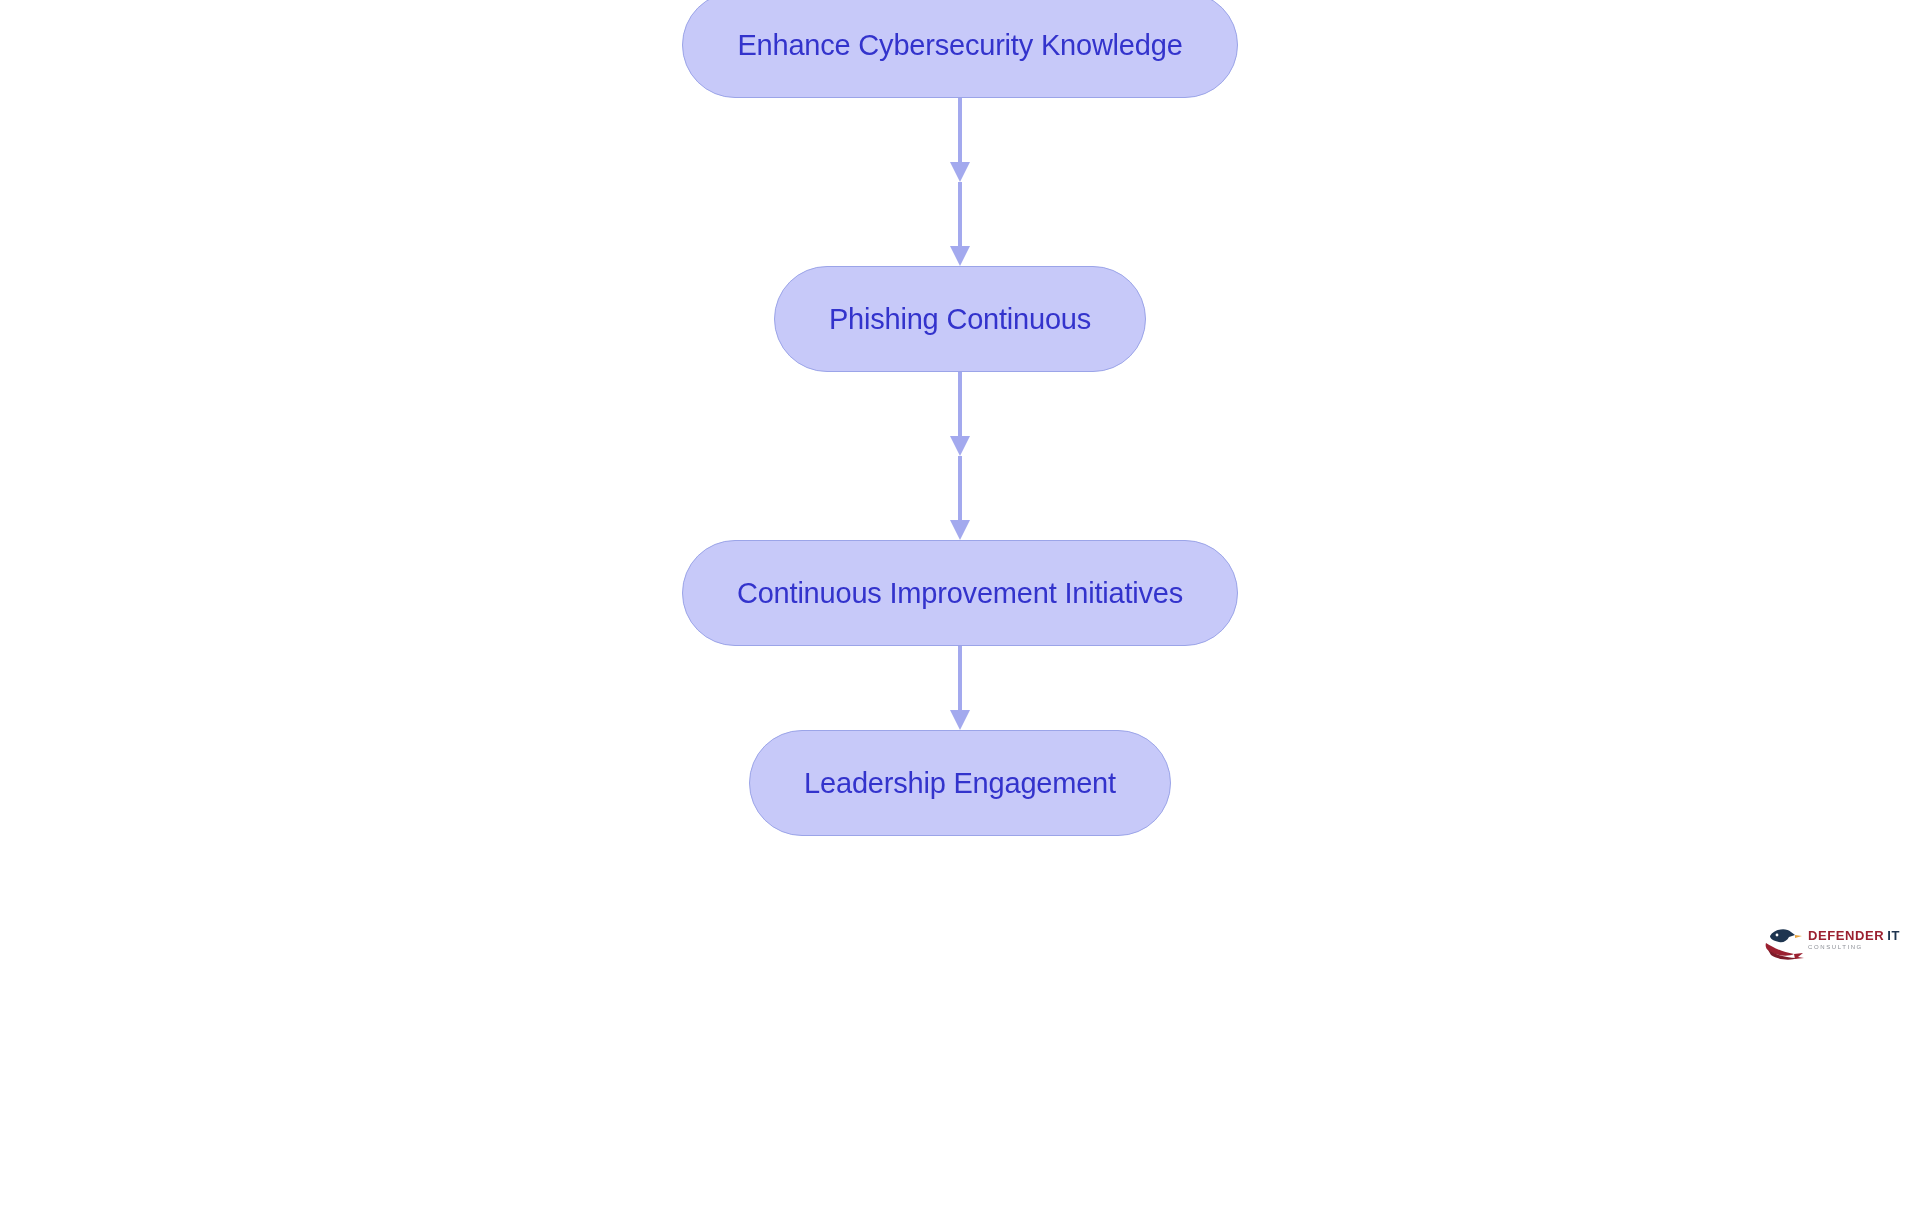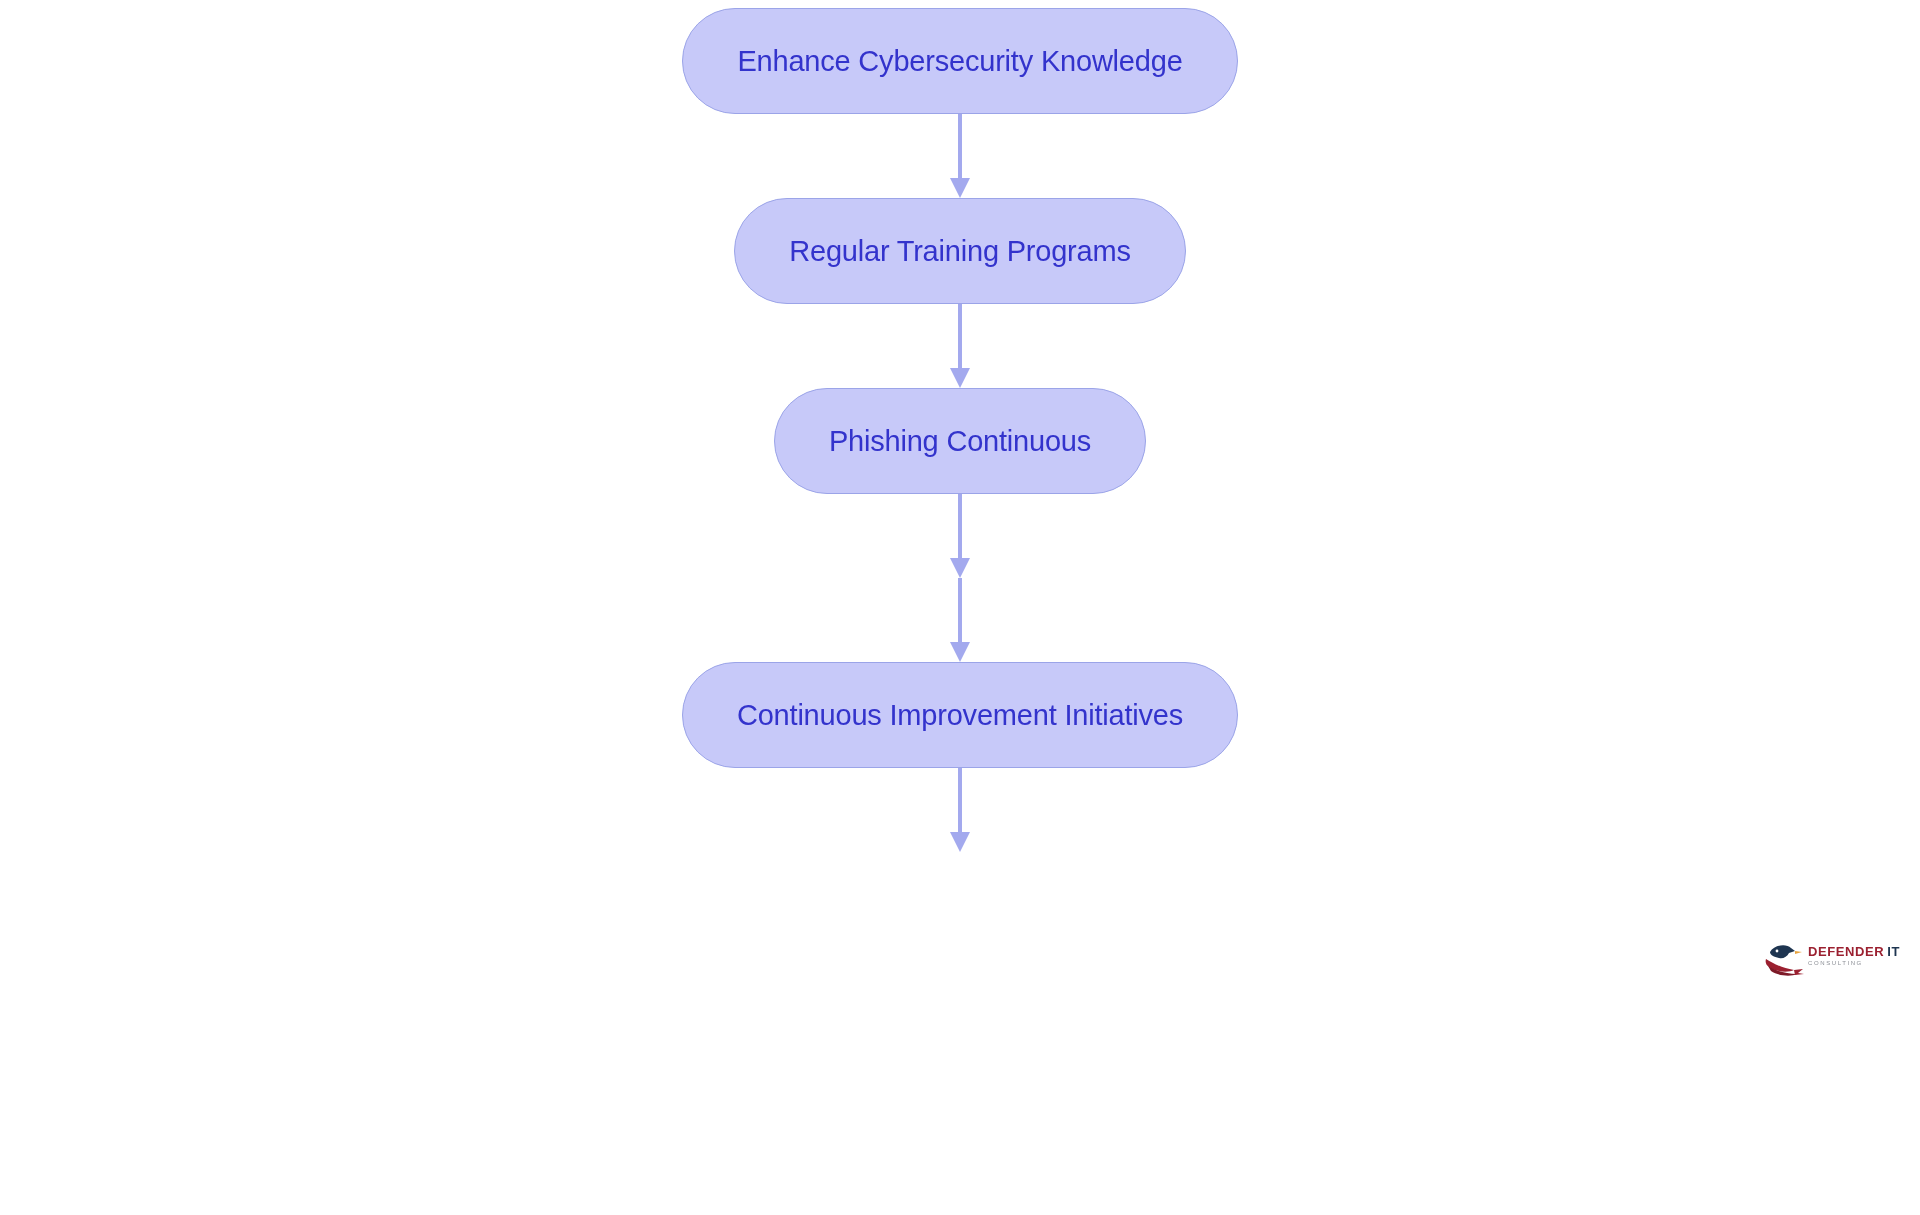--- a/index.html
+++ b/index.html
@@ -11,21 +11,21 @@
     width: 1920px;
     height: 1215px;
     font-family: "Liberation Sans", sans-serif;
     overflow: hidden;
     position: relative;
   }
 
   #flowchart-canvas {
     position: absolute;
     left: 0;
-    top: 16px;
+    top: 0;
     width: 1920px;
     height: 1015px;
   }
 
   .flow-column {
     position: absolute;
     left: 0;
     top: 0;
     width: 1920px;
     display: flex;
@@ -136,23 +136,20 @@
 
     <div class="node">
       <span class="node-label">Enhance Cybersecurity Knowledge</span>
     </div>
 
     <div class="connector">
       <div class="shaft"></div>
       <div class="head"></div>
     </div>
 
-    <div class="node">
-      <span class="node-label">Regular Training Programs</span>
-    </div>
 
     <div class="connector">
       <div class="shaft"></div>
       <div class="head"></div>
     </div>
 
     <div class="node">
       <span class="node-label">Phishing Continuous</span>
     </div>
 
@@ -169,20 +166,23 @@
 
     <div class="node">
       <span class="node-label">Continuous Improvement Initiatives</span>
     </div>
 
     <div class="connector">
       <div class="shaft"></div>
       <div class="head"></div>
     </div>
 
+    <div class="node">
+      <span class="node-label">Leadership Engagement</span>
+    </div>
 
   </div>
 
   <div id="brand-logo">
     <svg class="logo-mark" viewBox="0 0 46 36" xmlns="http://www.w3.org/2000/svg">
       <path d="M6 9 C10 2, 22 0, 27 5 L31 8 L25 10 C23 14, 19 16, 15 15 C10 14, 6 12, 6 9 Z" fill="#1e3550"></path>
       <path d="M31 8 L38 9 L31 11 Z" fill="#e8a33d"></path>
       <circle cx="13" cy="8" r="1.4" fill="#ffffff"></circle>
       <path d="M2 16 C8 20, 18 25, 30 27 C24 30, 12 29, 5 24 C2 22, 1 19, 2 16 Z" fill="#9b2030"></path>
       <path d="M4 23 C12 28, 22 31, 33 31 C27 34, 14 33, 7 28 Z" fill="#7d1a28"></path>

